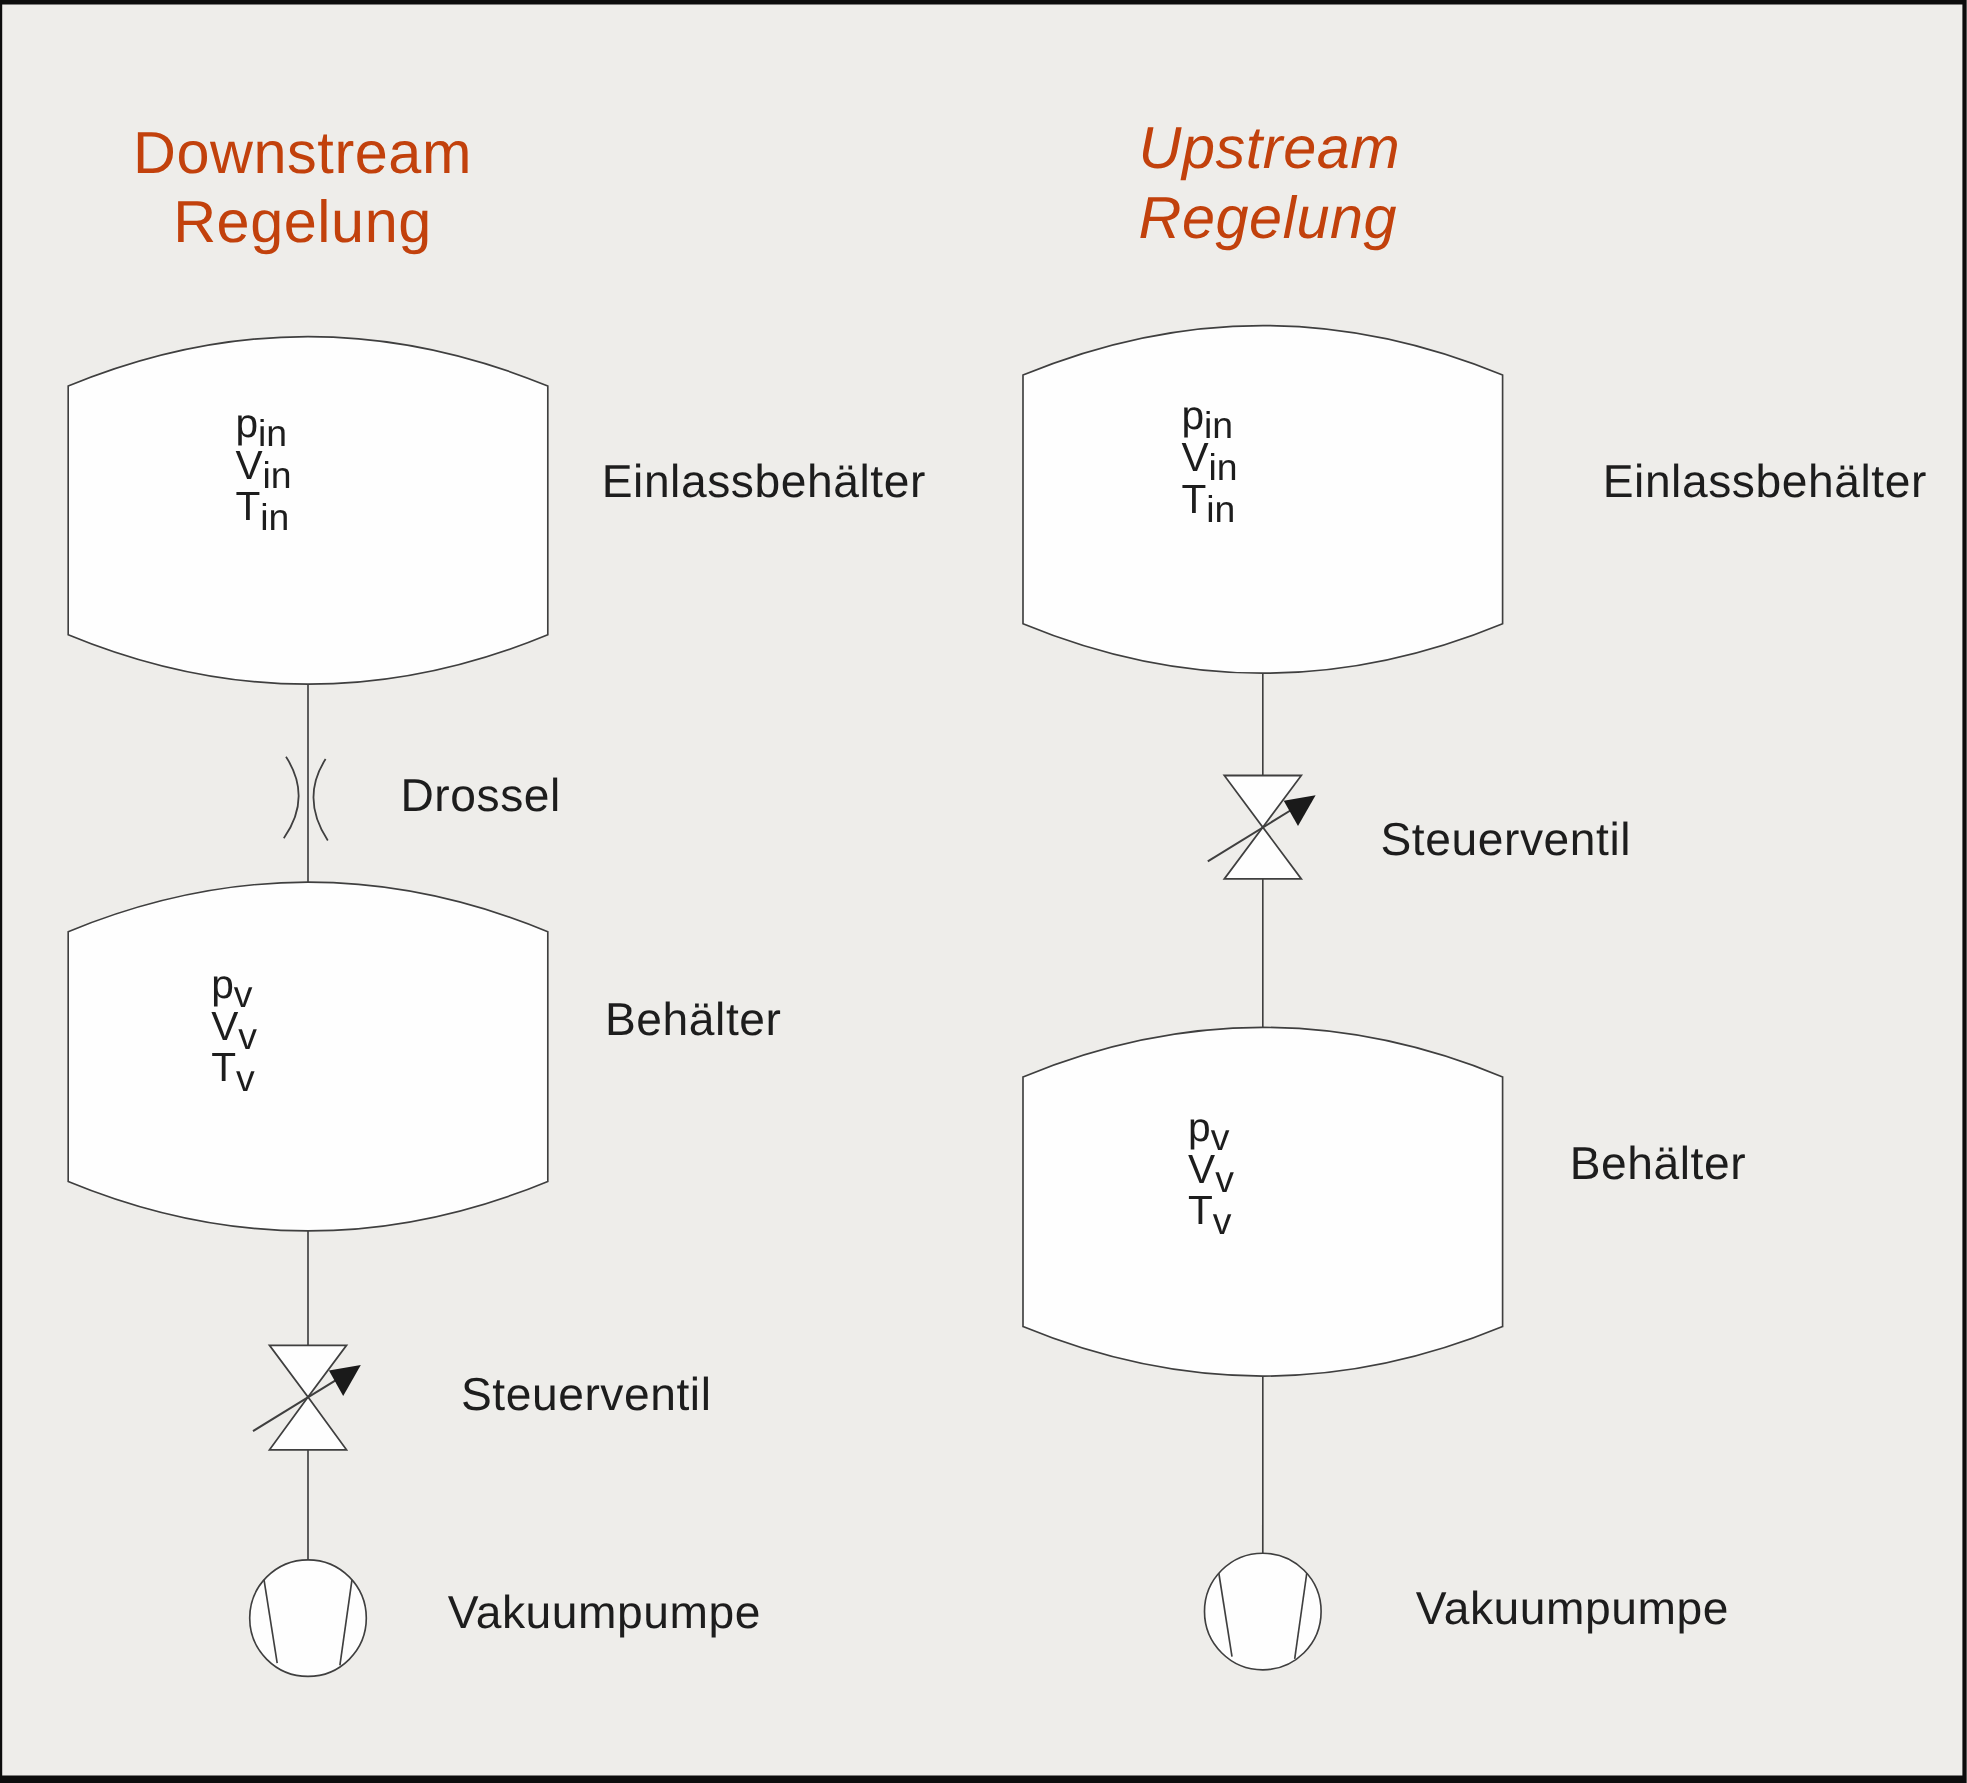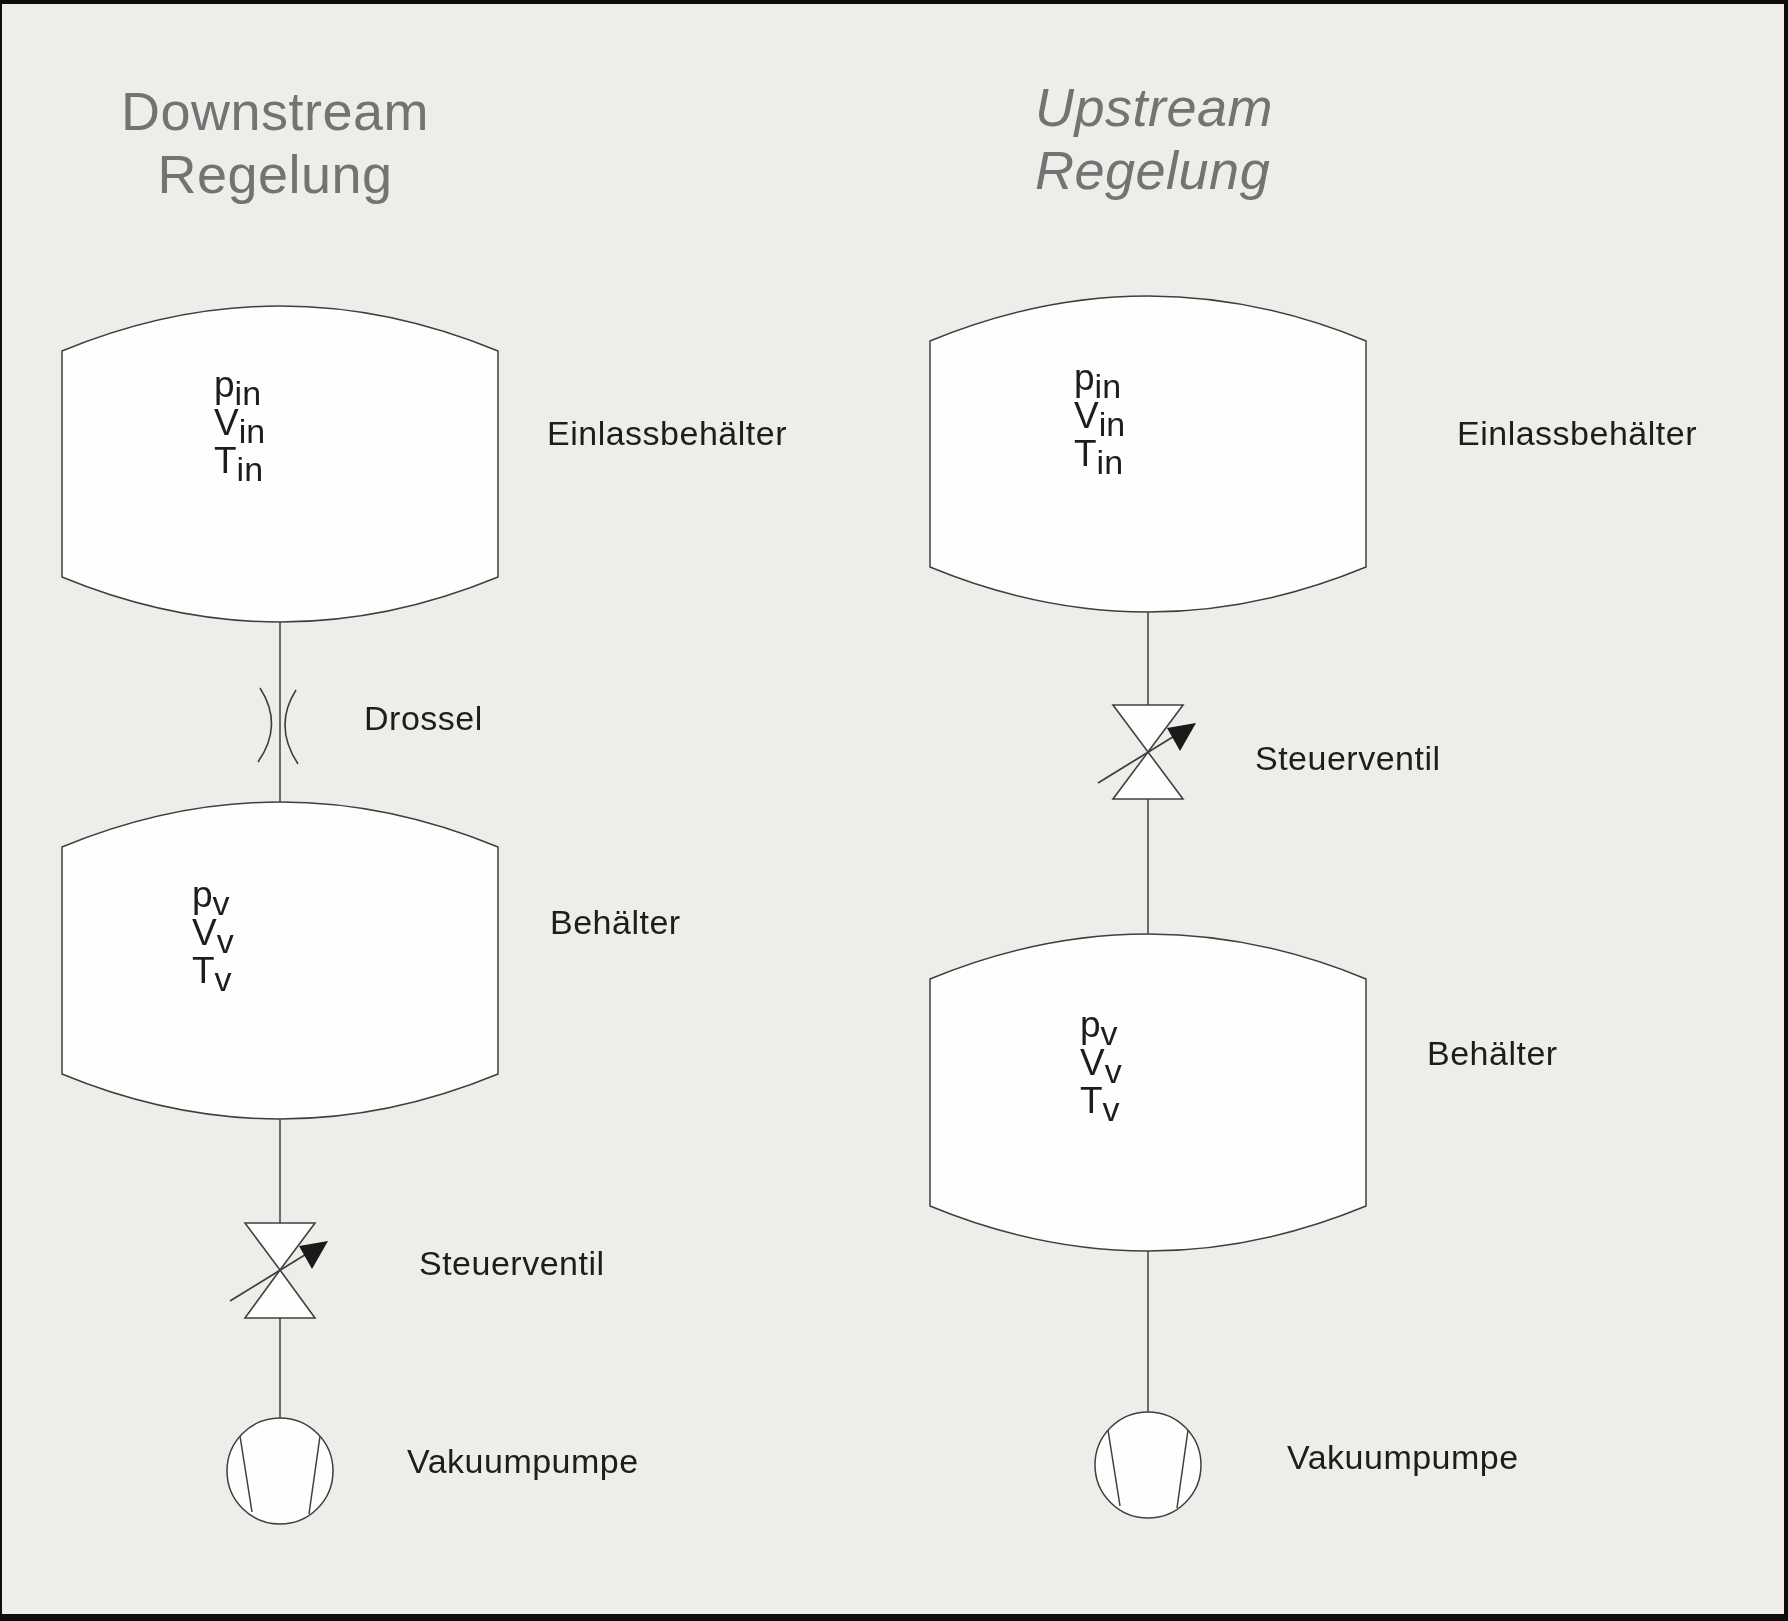--- a/index.html
+++ b/index.html
@@ -11,32 +11,33 @@
     border-style:solid;
     border-color:#0d0d0d;
     border-width:4px 4px 7px 2px;
     overflow:hidden;
     font-family:"Liberation Sans", sans-serif;
     color:#1d1d1d;
   }
   svg.art{position:absolute;left:0;top:0;width:1782px;height:1610px;}
   .lbl{
     position:absolute;
-    font-size:34px;
+    font-size:42px;
     letter-spacing:0.5px;
     white-space:nowrap;
     color:#1d1d1d;
   }
   .title{
     position:absolute;
     font-size:54px;
     line-height:1.17;
     letter-spacing:0.5px;
-    color:#737373;
+    color:#c2410c;
     white-space:nowrap;
+    margin-top:28px;
   }
   .title.centered{text-align:center;}
   .vars{
     position:absolute;
     font-size:37px;
     line-height:38px;
     color:#1d1d1d;
   }
   .var-row sub{
     font-size:34px;

